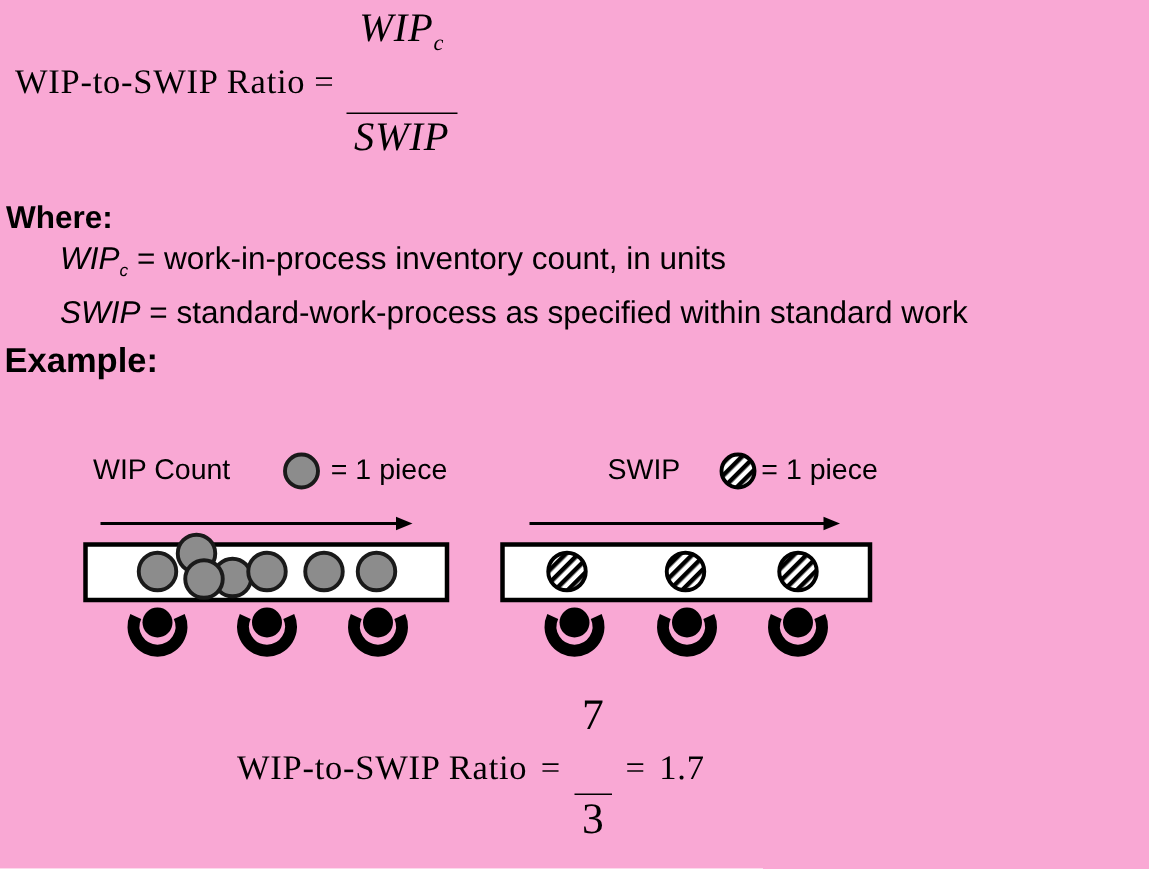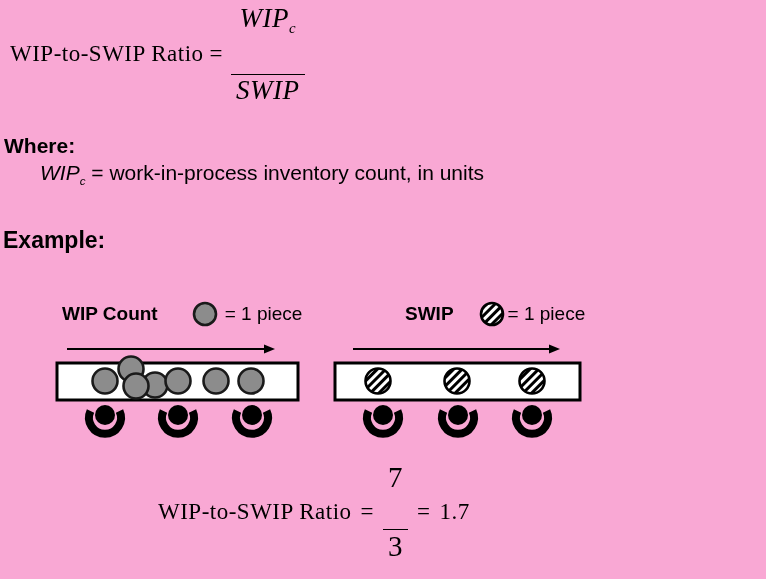--- a/index.html
+++ b/index.html
@@ -42,21 +42,21 @@
     font-size: 23px; font-weight: bold; 
   }
 
   
   .legend-row {
     position: absolute; top: 301px;
     display: flex; align-items: center; font-size: 19px;
   }
   .legend-row.left  { left: 62px;  }
   .legend-row.right { left: 405px; }
-  .diagram-title { font-weight: bold; white-space: nowrap; }
+  .diagram-title { font-weight: normal; white-space: nowrap; }
   .legend-row.left  .diagram-title { margin-right: 34px; }
   .legend-row.right .diagram-title { margin-right: 25px; }
   .legend-swatch { display: block; }
   .legend-label { margin-left: 7px; white-space: nowrap; }
   .legend-row.right .legend-label { margin-left: 3px; }
 
   
   .diagram-svg { position: absolute; top: 338px; }
   .diagram-svg.left  { left: 50px; }
   .diagram-svg.right { left: 330px; }
@@ -89,20 +89,23 @@
     <span class="frac">
       <span class="num"><span>WIP</span><sub class="small">c</sub></span>
       <span class="den">SWIP</span>
     </span>
   </div>
 
   <div class="sans where">
     <div class="where-heading">Where:</div>
     <div class="def-line">
       <span class="term">WIP</span><sub class="small">c</sub><span> = work-in-process inventory count, in units</span>
+    </div>
+    <div class="def-line">
+      <span class="term">SWIP</span><sub class="small"></sub><span> = standard-work-process as specified within standard work</span>
     </div>
   </div>
 
   <div class="sans example-heading">Example:</div>
 
   <div class="sans legend-row left">
     <span class="diagram-title">WIP Count</span>
     <svg class="legend-swatch" width="26" height="26" viewBox="0 0 26 26">
       <circle cx="13" cy="13" r="11" fill="#8c8c8c" stroke="#1a1a1a" stroke-width="2.6"></circle>
     </svg>

